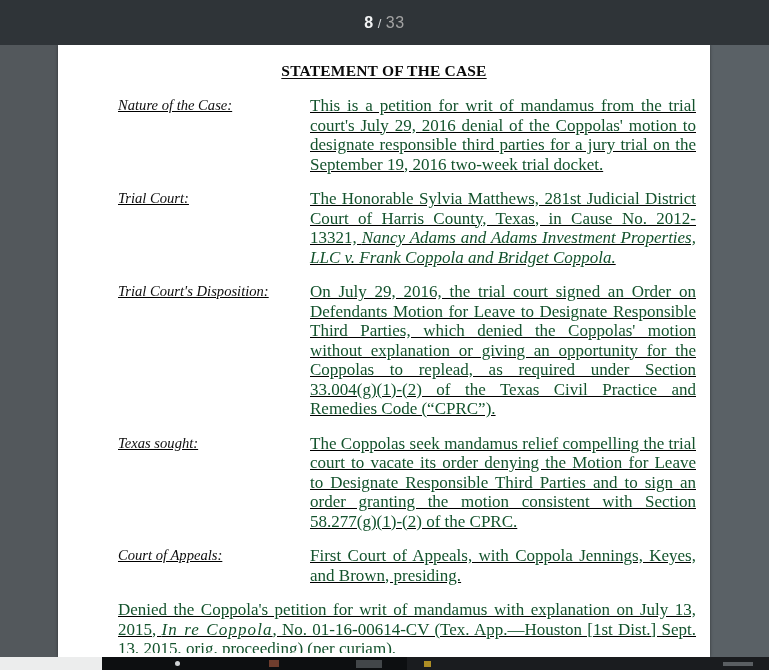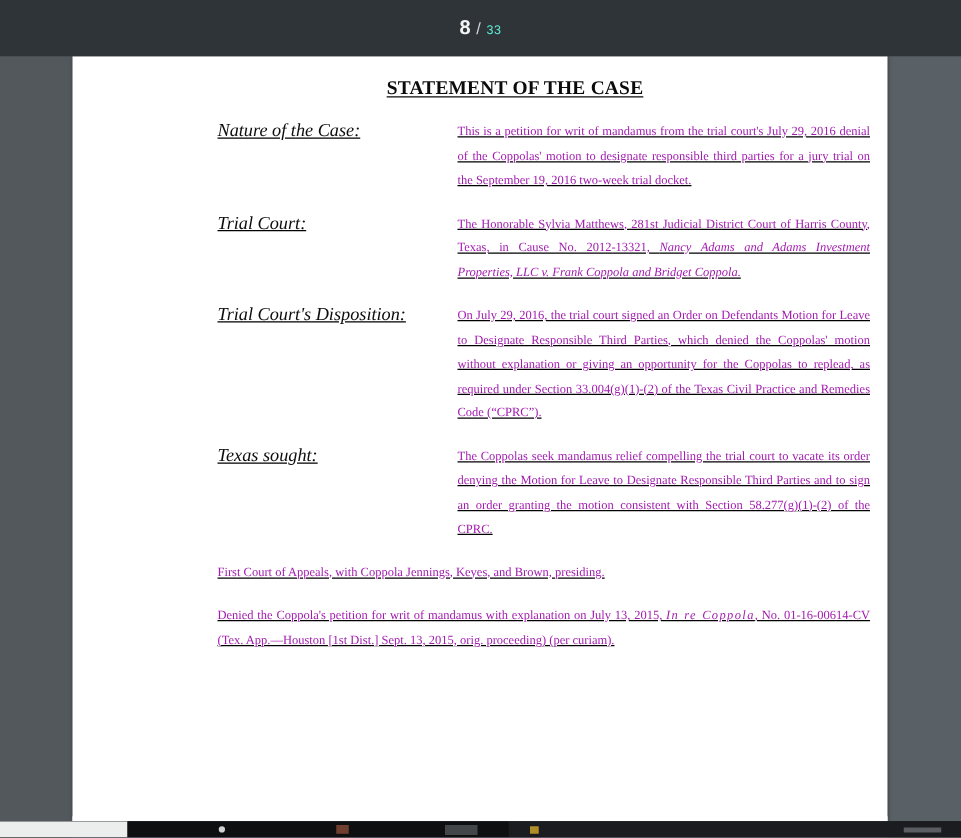--- a/index.html
+++ b/index.html
@@ -24,21 +24,21 @@
   }
   .page-indicator {
     color:#f2f3f4;
     font-family:"Liberation Sans", sans-serif;
     font-size:15px;
     letter-spacing:.5px;
     display:flex; align-items:baseline; gap:4px;
   }
   .page-indicator .cur { font-size:16px; font-weight:600; }
   .page-indicator .sep { font-size:13px; color:#d3d6d8; }
-  .page-indicator .total { font-size:10px; color:#5eead4; }
+  .page-indicator .total { font-size:16px; color:#a3a3a3; }
 
   
   .gutter-right {
     position:absolute; top:45px; right:0; width:59px; height:625px;
     background:#5a6166;
     z-index:1;
   }
   .gutter-left {
     position:absolute; top:45px; left:0; width:58px; height:625px;
     background:#53585c;
@@ -50,23 +50,22 @@
     position:absolute;
     left:58px; top:45px;
     width:652px; height:612px;
     background:#ffffff;
     z-index:2;
     box-shadow:0 0 3px rgba(0,0,0,.45);
     overflow:hidden;
   }
   .page-inner {
     position:relative;
-    padding:17px 0 0 12px;
+    padding:17px 0 0 0;
     height:100%;
-    margin-left:44px;
   }
 
   .doc-heading {
     text-align:center;
     font-size:15.5px;
     font-weight:bold;
     letter-spacing:.2px;
     color:#0b0b0b;
     text-decoration:underline;
     text-underline-offset:2px;
@@ -89,23 +88,23 @@
     line-height:19.5px;
     color:#0d0d0d;
     white-space:nowrap;
   }
   .row-label.wide {
     letter-spacing:-0.1px;
   }
   .row-body {
     flex:1 1 auto;
     width:313px;
-    font-size:10px;
+    font-size:17px;
     line-height:19.5px;
-    color:#a21caf;
+    color:#14532d;
     text-align:justify;
     text-justify:inter-word;
     hyphens:none;
   }
   .row-body em { font-style:italic; }
   .row-body .sp { letter-spacing:1.1px; }
 
   
   .bottom-strip {
     position:absolute; left:0; bottom:0; width:769px; height:13px;
@@ -190,20 +189,21 @@
           <div class="row-label">Trial Court's Disposition:</div>
           <div class="row-body">On July 29, 2016, the trial court signed an Order on Defendants Motion for Leave to Designate Responsible Third Parties, which denied the Coppolas' motion without explanation or giving an opportunity for the Coppolas to replead, as required under Section 33.004(g)(1)-(2) of the Texas Civil Practice and Remedies Code (“CPRC”).</div>
         </div>
 
         <div class="row">
           <div class="row-label">Texas sought:</div>
           <div class="row-body">The Coppolas seek mandamus relief compelling the trial court to vacate its order denying the Motion for Leave to Designate Responsible Third Parties and to sign an order granting the motion consistent with Section 58.277(g)(1)-(2) of the CPRC.</div>
         </div>
 
         <div class="row">
+          <div class="row-label">Court of Appeals:</div>
           <div class="row-body">First Court of Appeals, with Coppola Jennings, Keyes, and Brown, presiding.</div>
         </div>
 
         <div class="row">
           <div class="row-body"><span>Denied the Coppola's petition for writ of mandamus with explanation on July 13, 2015, </span><em class="sp">In re Coppola</em><span>, No. 01-16-00614-CV (Tex. App.—Houston [1st Dist.] Sept. 13, 2015, orig. proceeding) (per curiam).</span></div>
         </div>
 
       </div>
     </div>
   </div>

